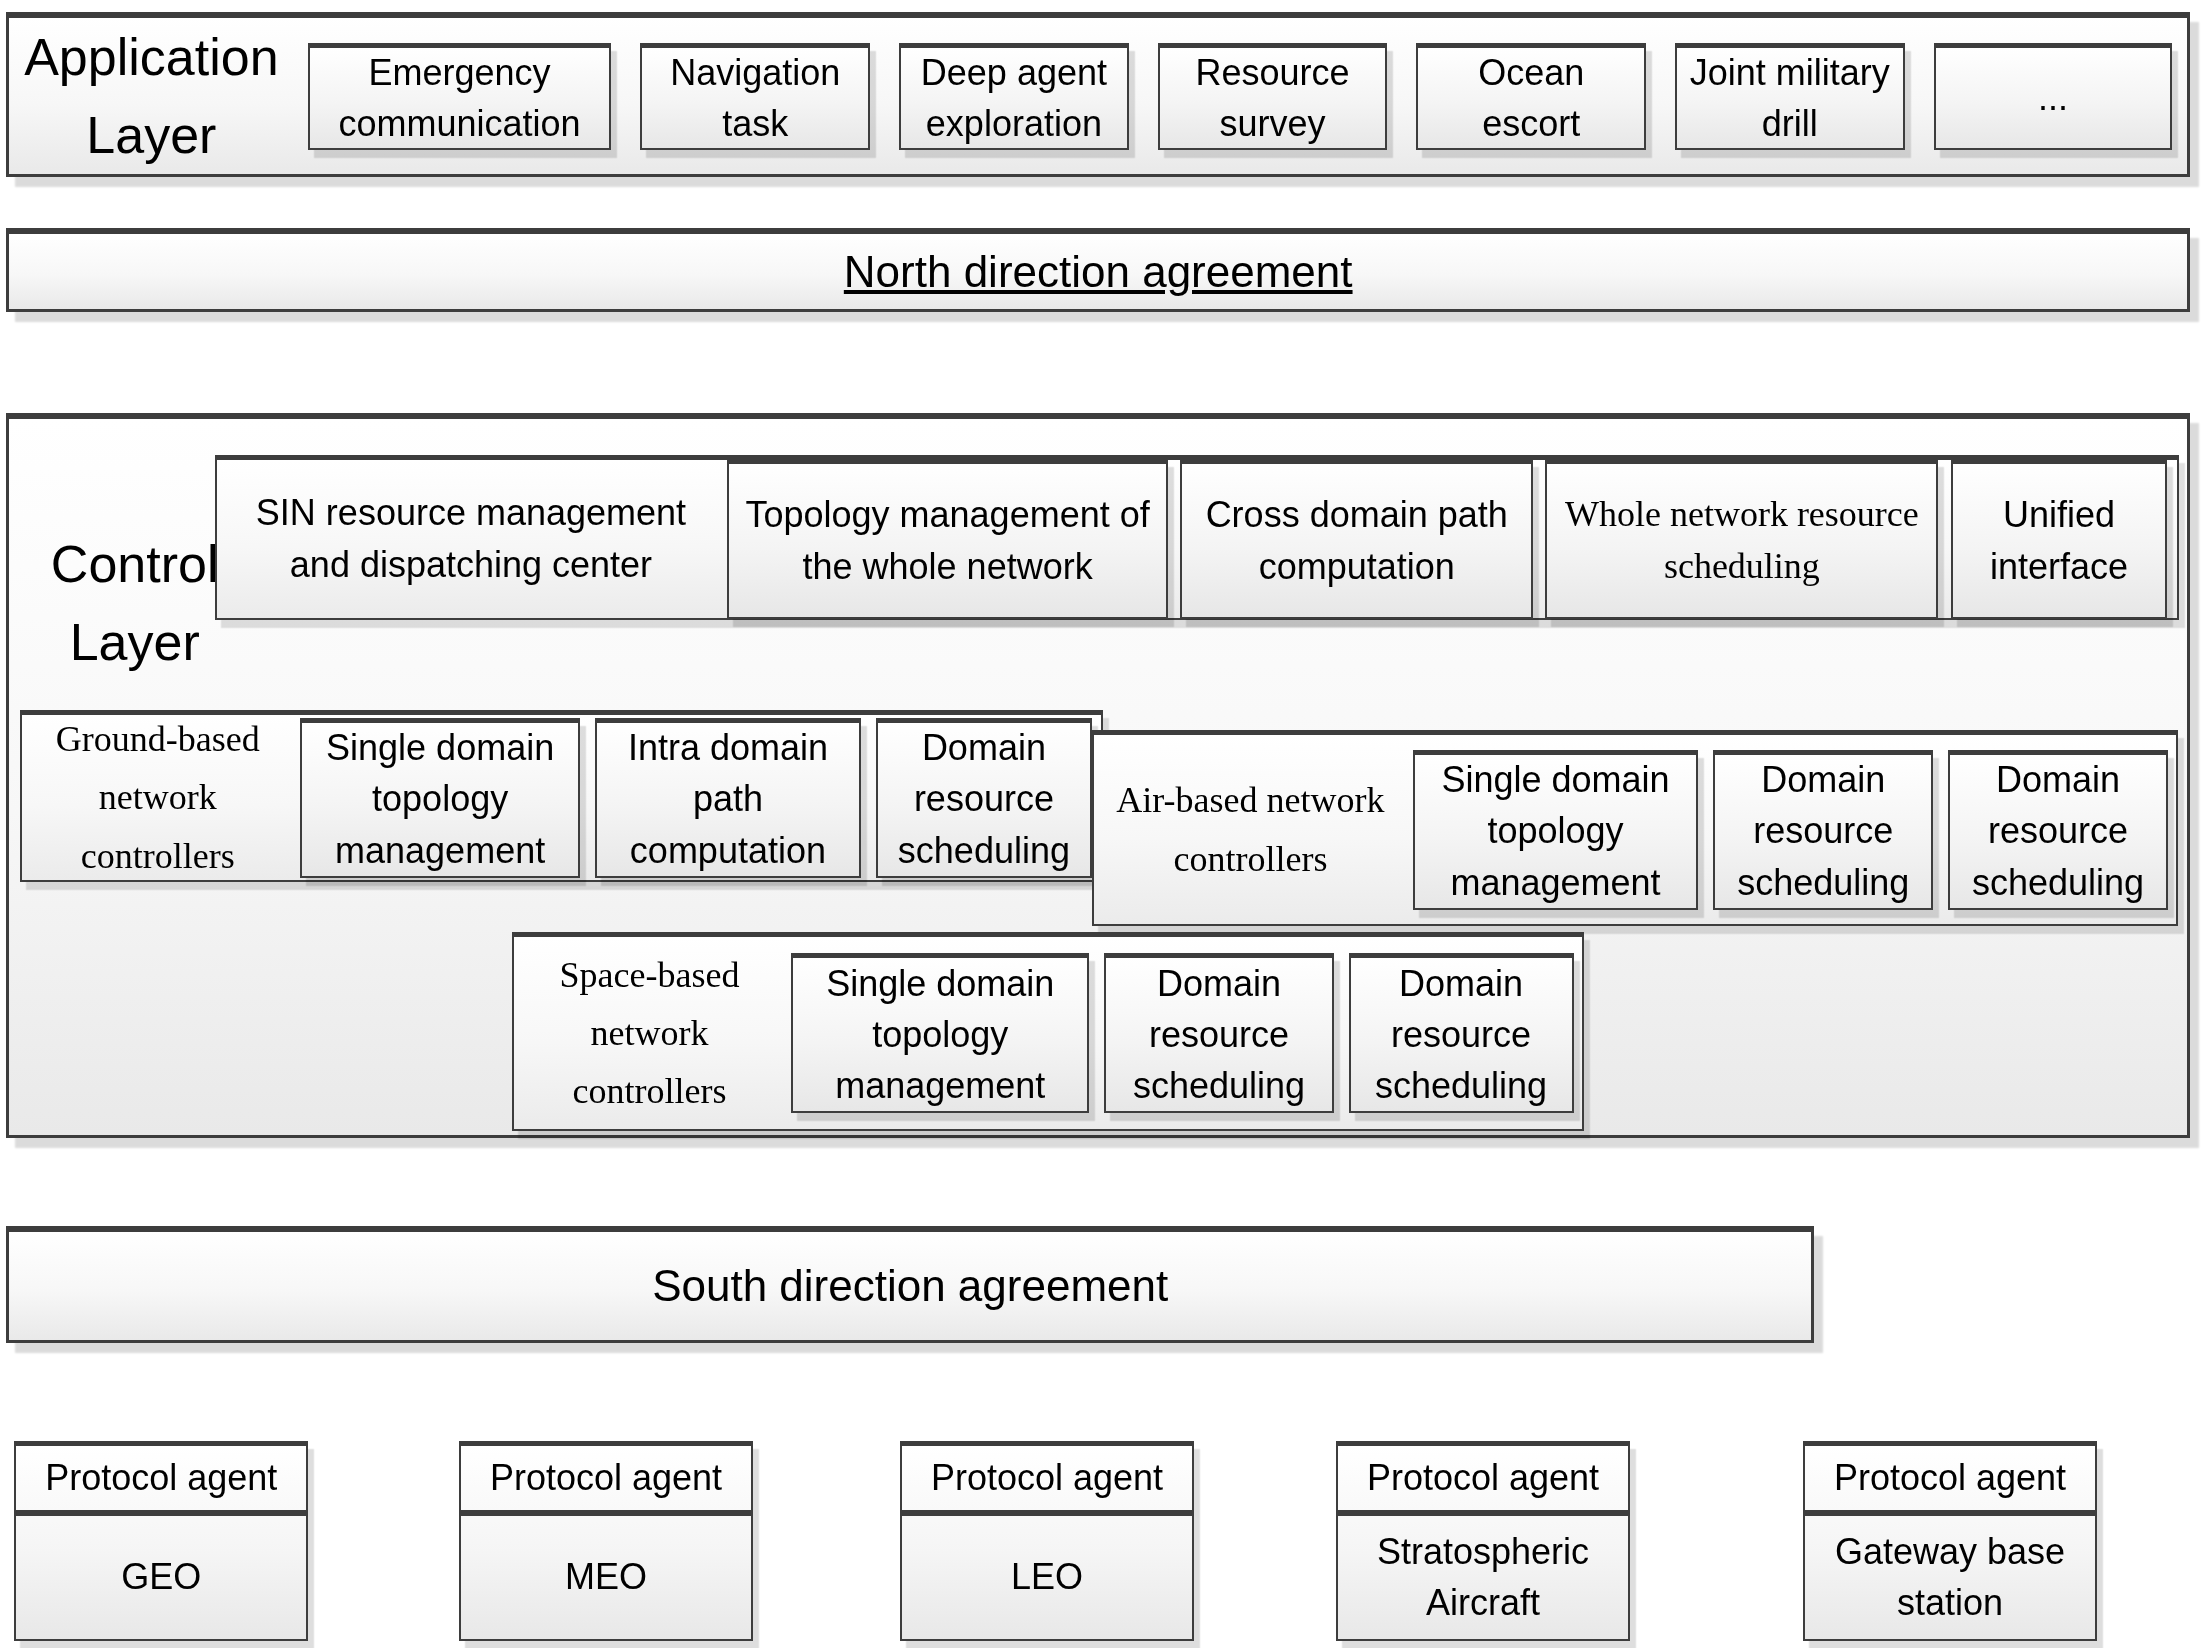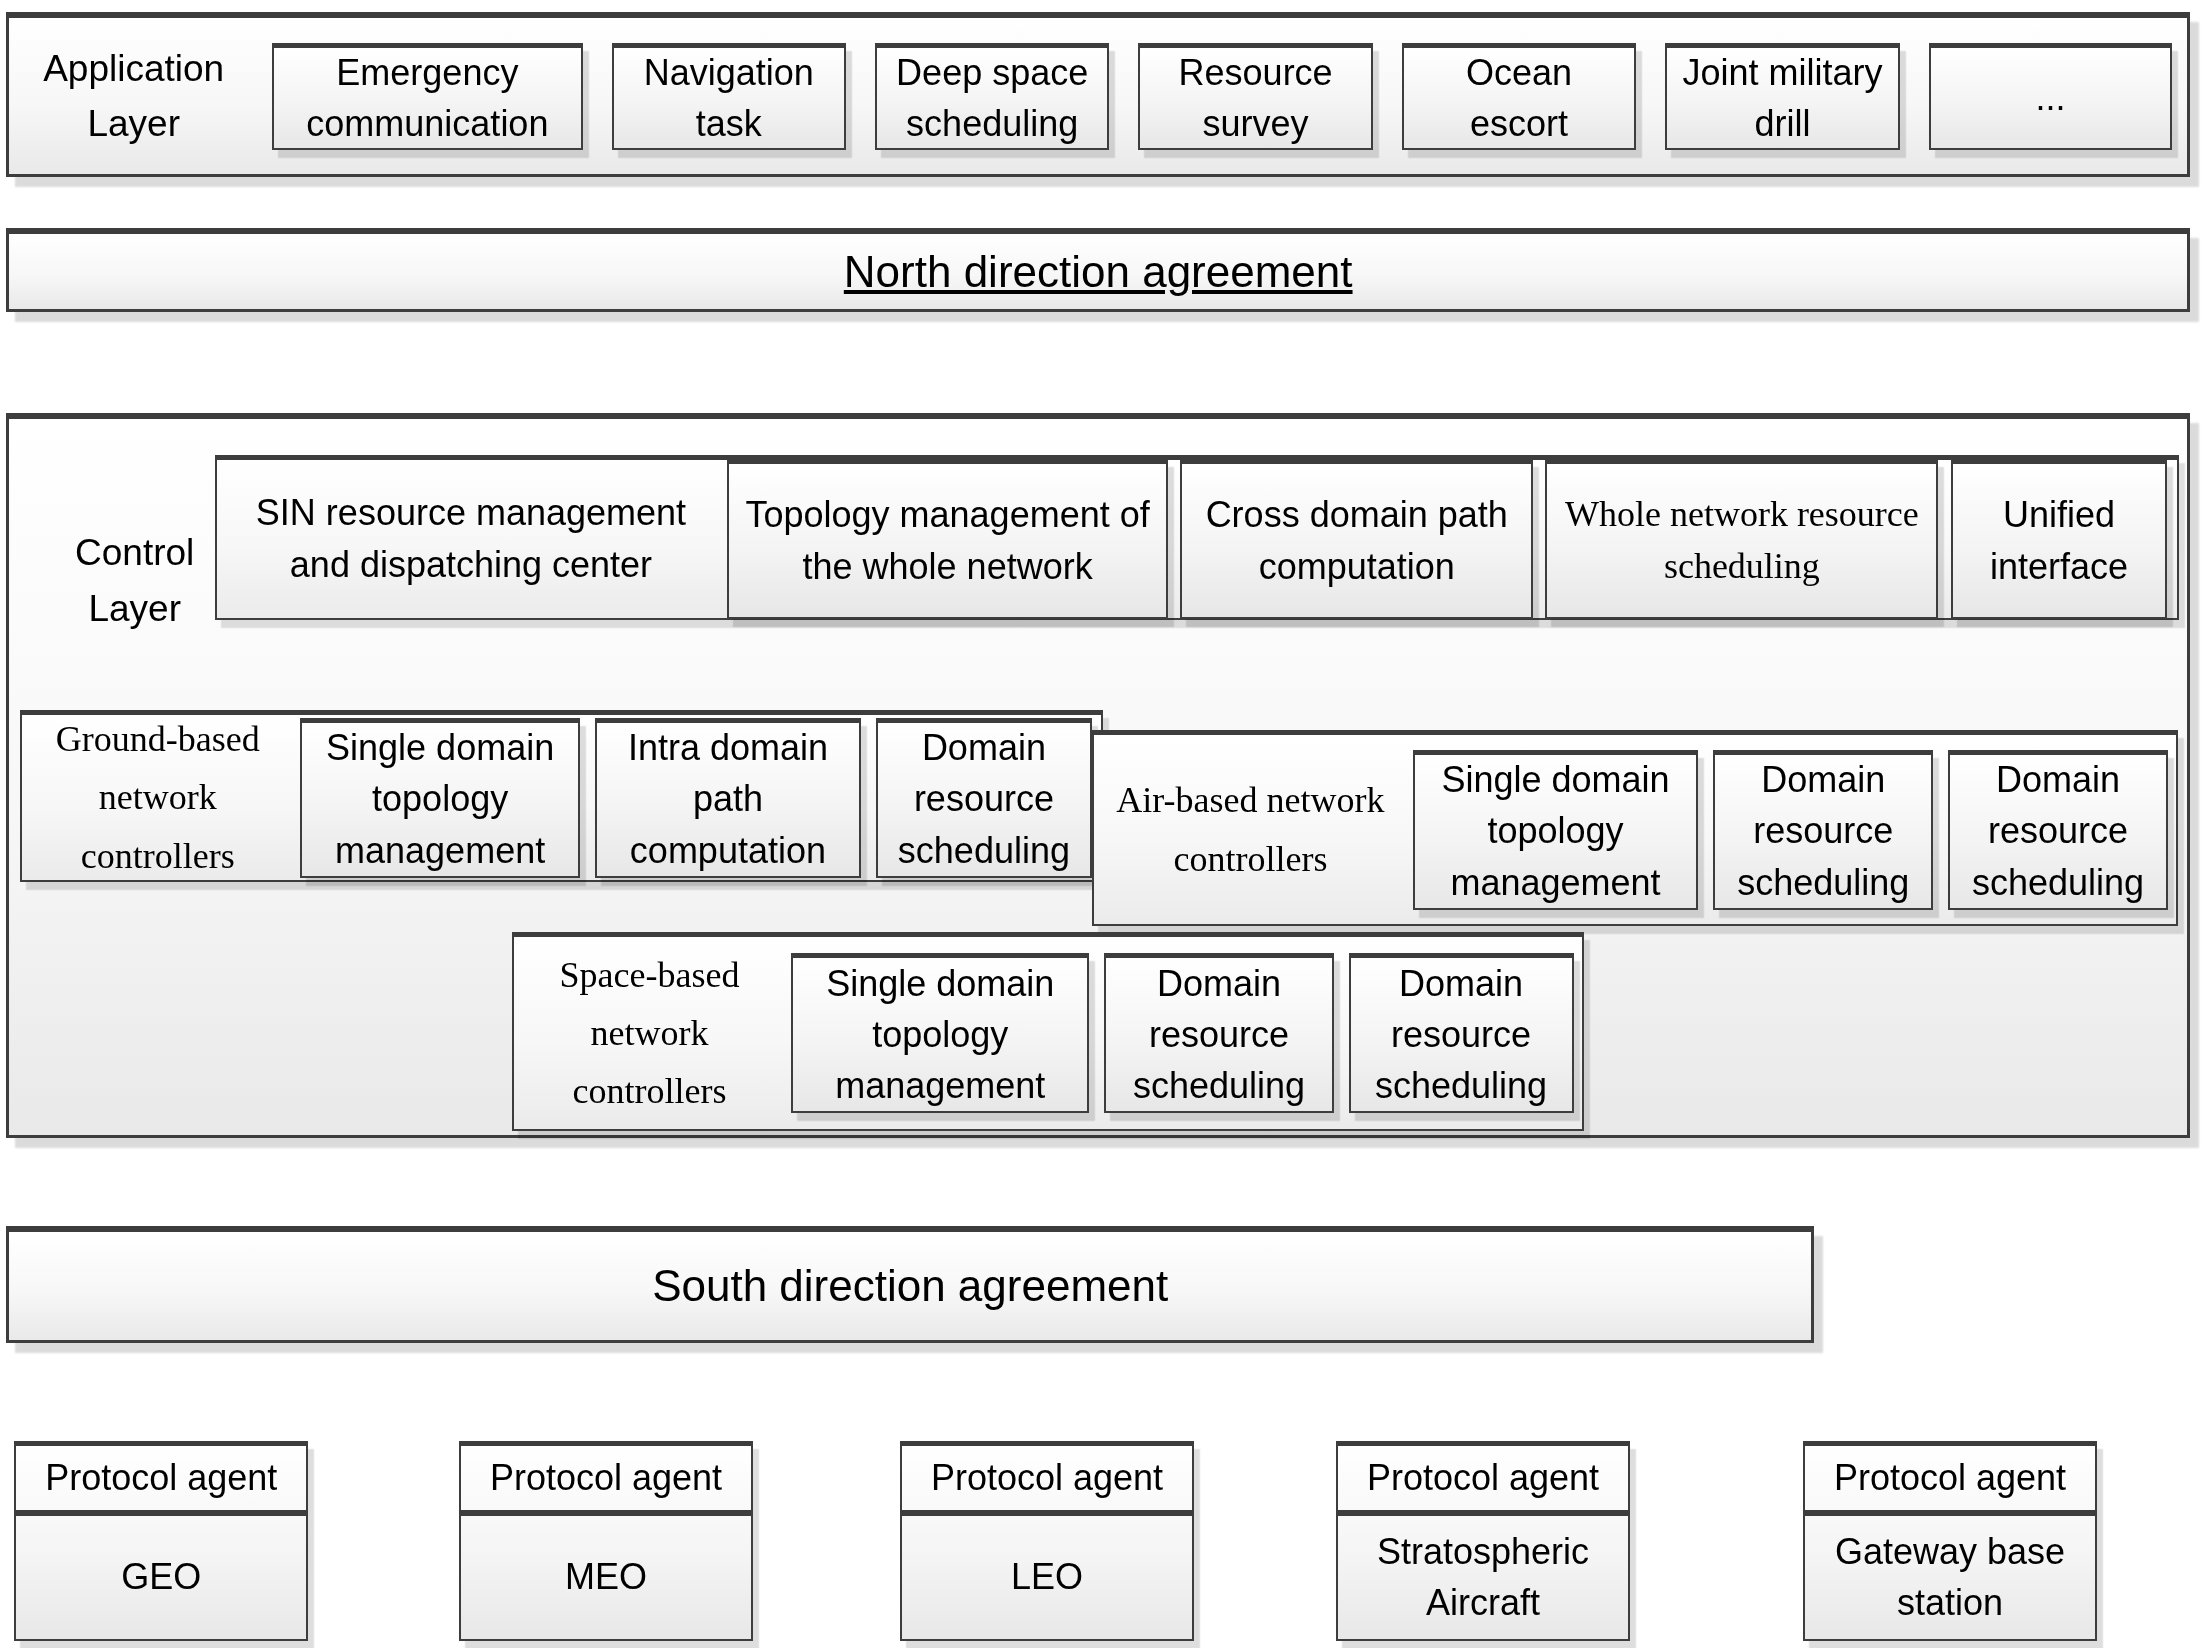--- a/index.html
+++ b/index.html
@@ -20,21 +20,21 @@
   }
   .cell {
     border:2.5px solid #3d3d3d; border-top-width:5.6px;
     background:linear-gradient(180deg,#ffffff 0%,#f4f4f4 55%,#e7e7e7 100%);
     box-shadow:6.2px 7.5px 1.2px rgba(0,0,0,0.13);
     display:flex; align-items:center; justify-content:center;
     text-align:center; font-size:36px; line-height:1.42;
     padding:3.7px 8.7px;
   }
   .layer-label {
-    text-align:center; font-size:37px; line-height:1.5;
+    text-align:center; font-size:52px; line-height:1.5;
   }
   
   .app-layer {
     left:6.2px; top:12.4px; width:2184px; height:165px;
     display:flex; align-items:center; gap:29px; padding:0 15px;
   }
   .app-layer .layer-label { flex:0 0 219px; }
   .app-layer .cell { height:107px; flex:376 1 0; }
   .app-layer .cell.wide { flex:510 1 0; }
   .app-layer .cell.last { flex:392 1 0; }
@@ -94,21 +94,21 @@
 </style>
 </head>
 <body>
 
 <div>
 
   <section class="panel app-layer">
     <div class="layer-label">Application Layer</div>
     <div class="cell wide">Emergency communication</div>
     <div class="cell">Navigation task</div>
-    <div class="cell">Deep space scheduling</div>
+    <div class="cell">Deep agent exploration</div>
     <div class="cell">Resource survey</div>
     <div class="cell">Ocean escort</div>
     <div class="cell">Joint military drill</div>
     <div class="cell last">...</div>
   </section>
 
   <section class="panel bar north">
     <span>North direction agreement</span>
   </section>
 

